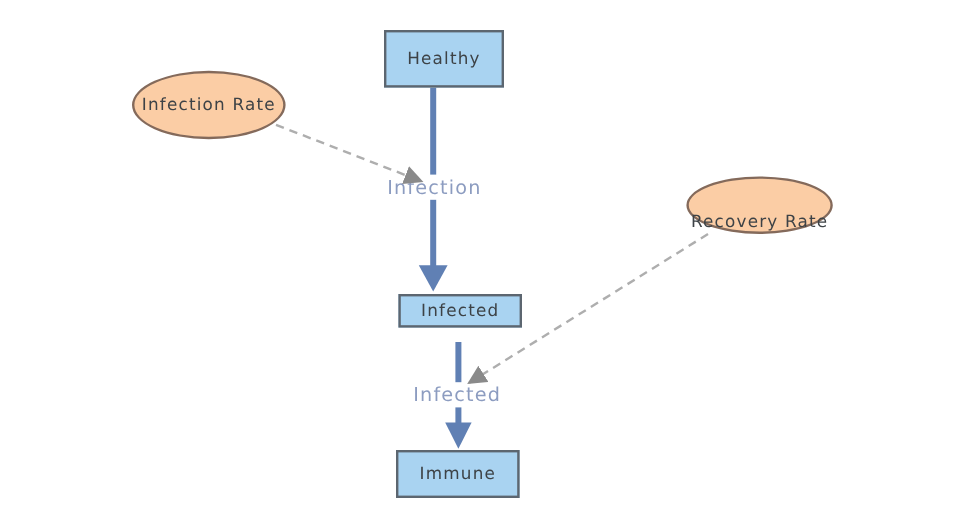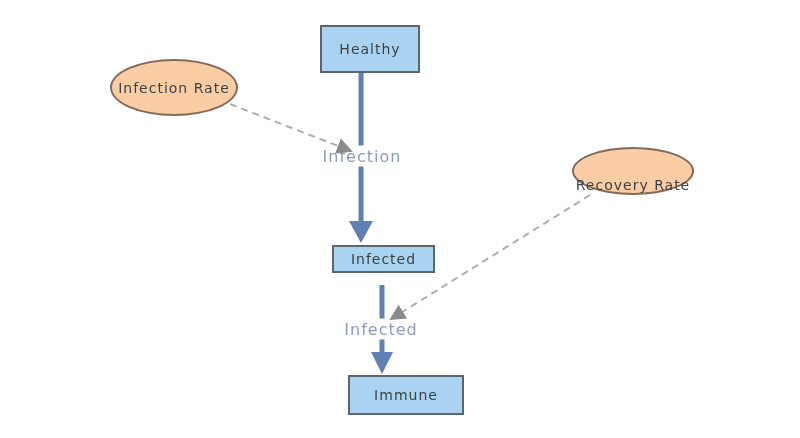--- a/index.html
+++ b/index.html
@@ -44,21 +44,21 @@
   }
   .node-label {
     color: var(--node-text, #3d4246);
     font-size: 14px;
     letter-spacing: 1px;
     white-space: nowrap;
   }
 
   #node-healthy        { left: 320px; top: 25px;  width: 100px; height: 48px; }
   #node-infected       { left: 332px; top: 245px; width: 103px; height: 28px; }
-  #node-immune         { left: 348px; top: 375px; width: 116px; height: 40px; justify-content: center; }
+  #node-immune         { left: 330px; top: 375px; width: 103px; height: 40px; justify-content: center; }
   #node-infection-rate { left: 110px; top: 59px;  width: 128px; height: 57px; text-align: center; }
   #node-recovery-rate  { left: 572px; top: 147px; width: 122px; height: 48px; align-items: flex-end; }
 
   .flow-line {
     stroke: var(--arrow, #6080b4);
     stroke-width: 5;
     fill: none;
   }
   .flow-head { fill: var(--arrow, #6080b4); }
 

